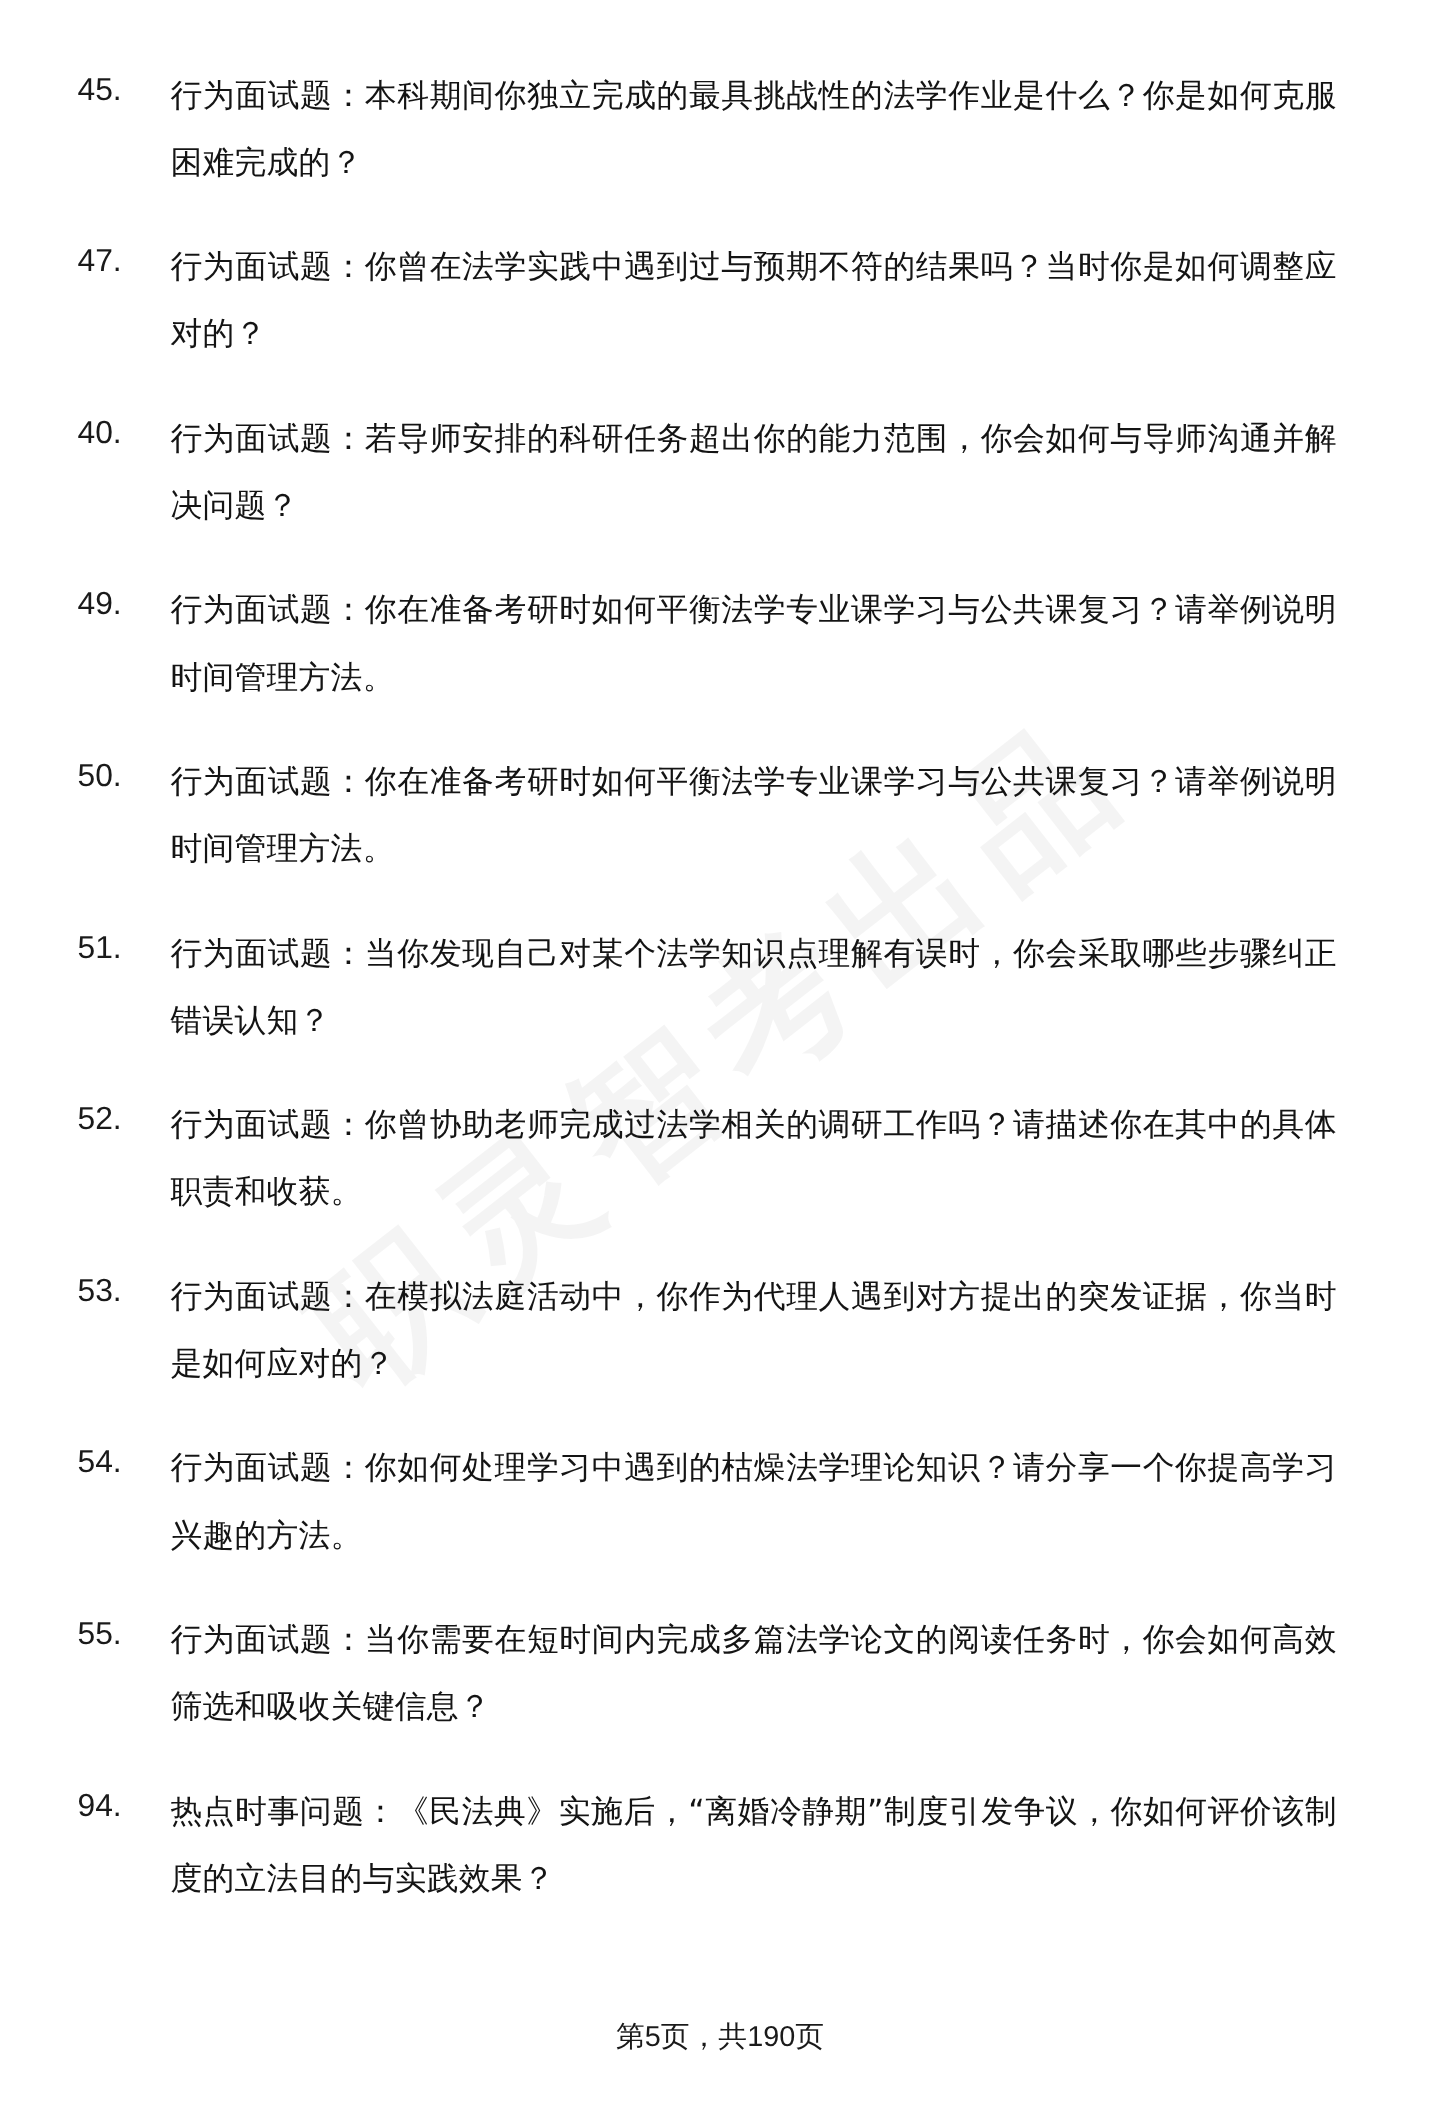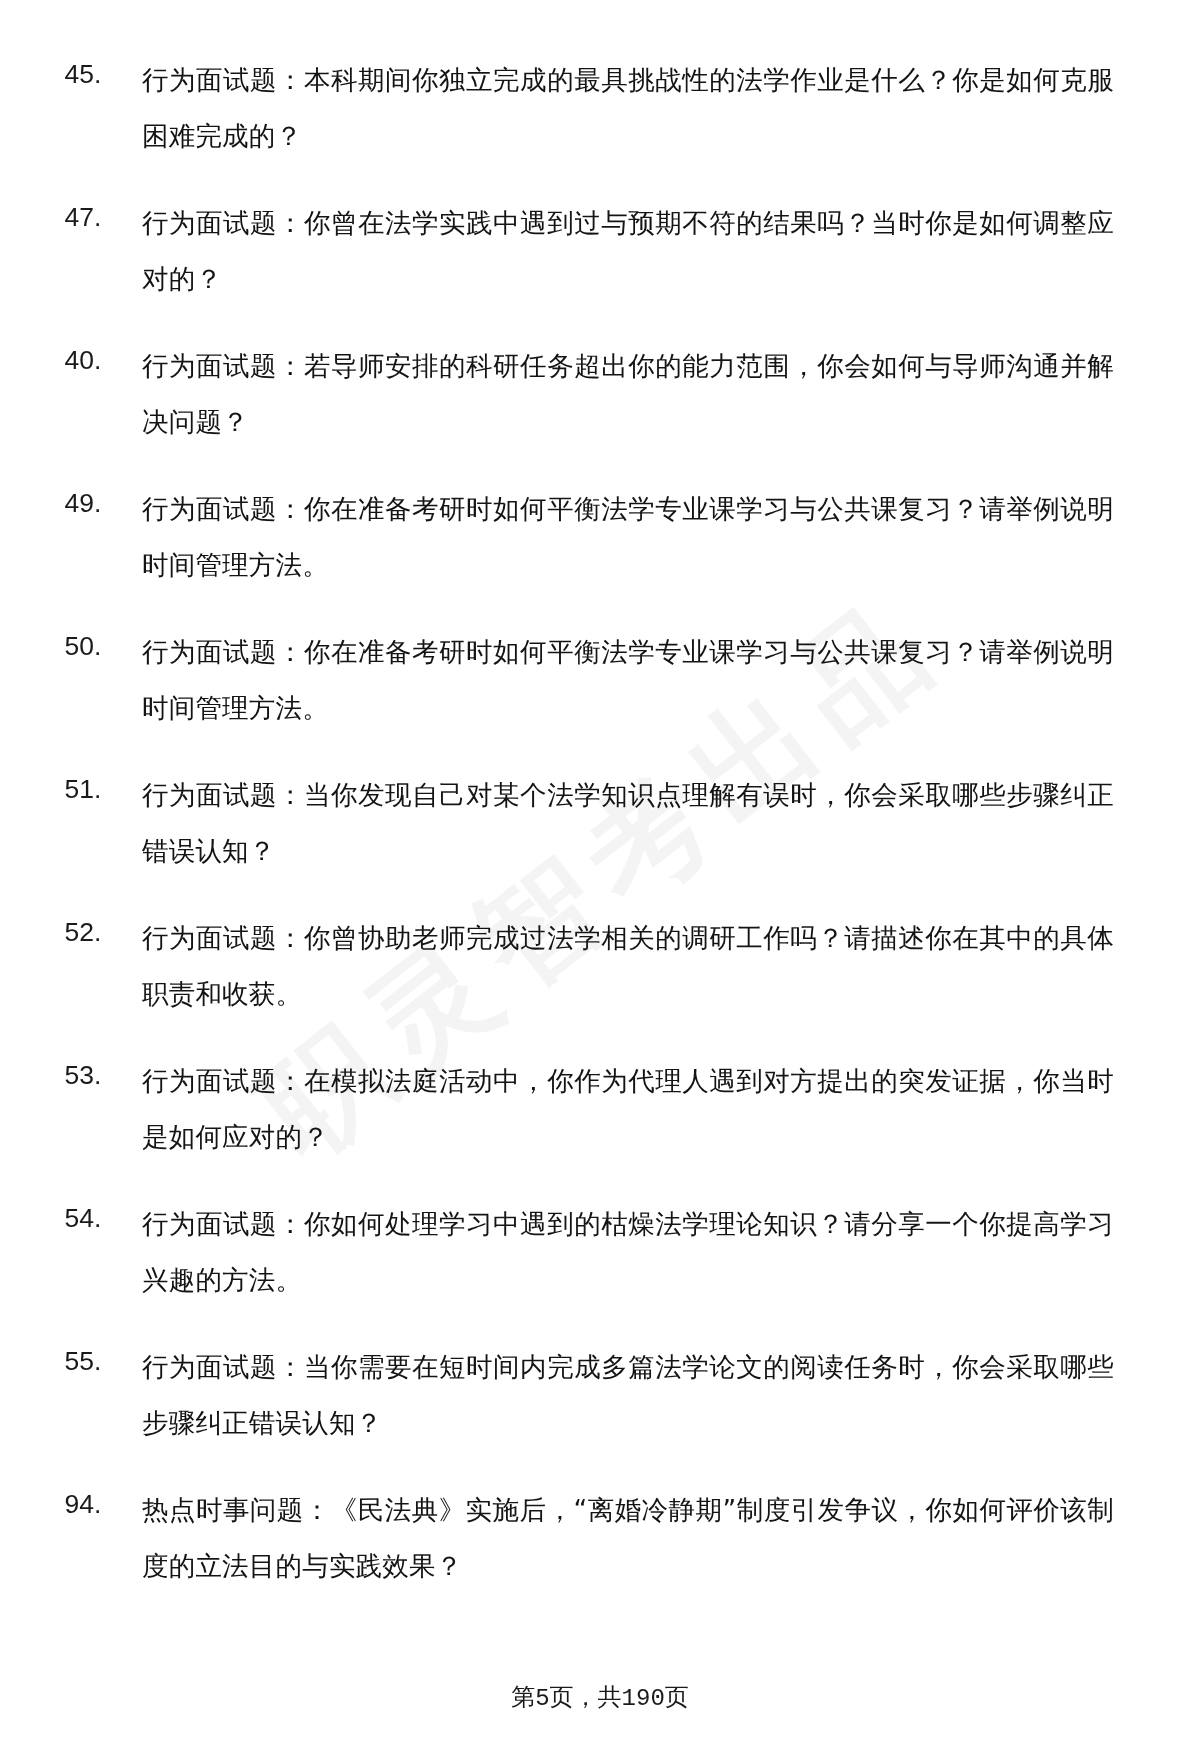--- a/index.html
+++ b/index.html
@@ -79,21 +79,21 @@
     letter-spacing: 0.2px;
   }
 
   .footer {
     position: absolute;
     left: 0;
     right: 0;
     bottom: 42px;
     text-align: center;
     font-size: 24px;
-    font-family: Liberation Mono, monospace;
+    font-family: Liberation Sans, sans-serif;
     color: #1a1a1a;
     z-index: 1;
   }
 </style>
 </head>
 <body>
 
 <div class="page">
 
   <div class="watermark">
@@ -143,21 +143,21 @@
       <div class="qtext">行为面试题：在模拟法庭活动中，你作为代理人遇到对方提出的突发证据，你当时是如何应对的？</div>
     </div>
 
     <div class="qitem">
       <div class="qnum">54.</div>
       <div class="qtext">行为面试题：你如何处理学习中遇到的枯燥法学理论知识？请分享一个你提高学习兴趣的方法。</div>
     </div>
 
     <div class="qitem">
       <div class="qnum">55.</div>
-      <div class="qtext">行为面试题：当你需要在短时间内完成多篇法学论文的阅读任务时，你会采取哪些步骤纠正错误认知？</div>
+      <div class="qtext">行为面试题：当你需要在短时间内完成多篇法学论文的阅读任务时，你会如何高效筛选和吸收关键信息？</div>
     </div>
 
     <div class="qitem">
       <div class="qnum">94.</div>
       <div class="qtext">热点时事问题：《民法典》实施后，“离婚冷静期”制度引发争议，你如何评价该制度的立法目的与实践效果？</div>
     </div>
 
   </div>
 
   <div class="footer">第5页，共190页</div>

